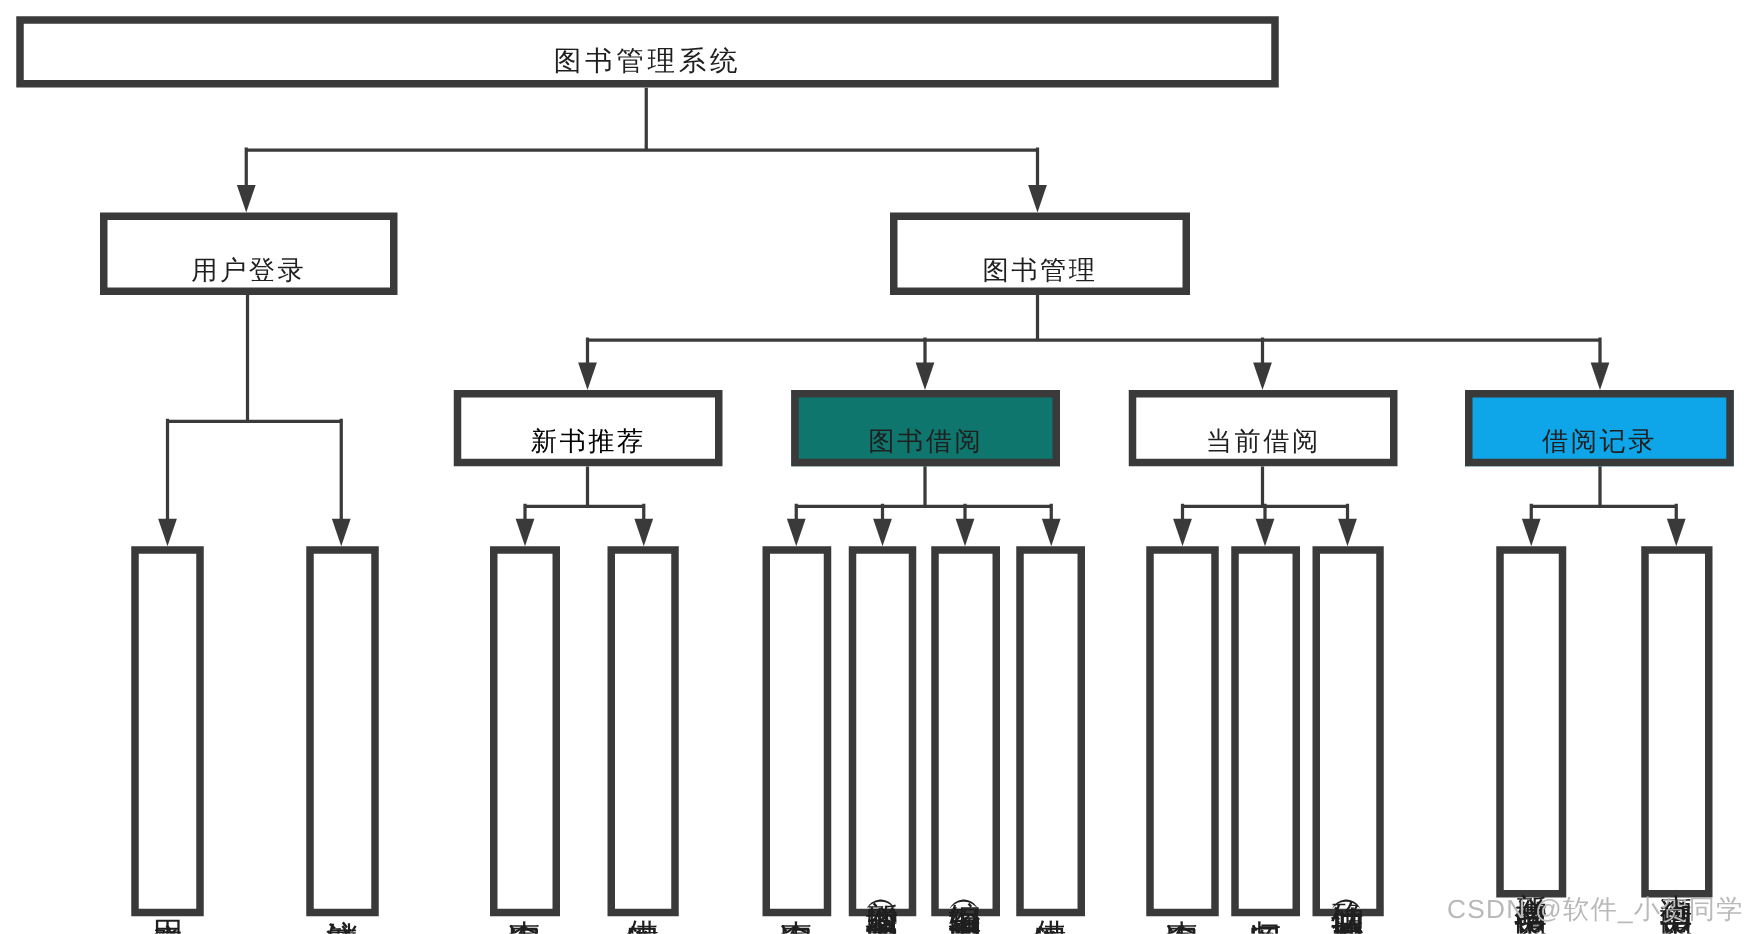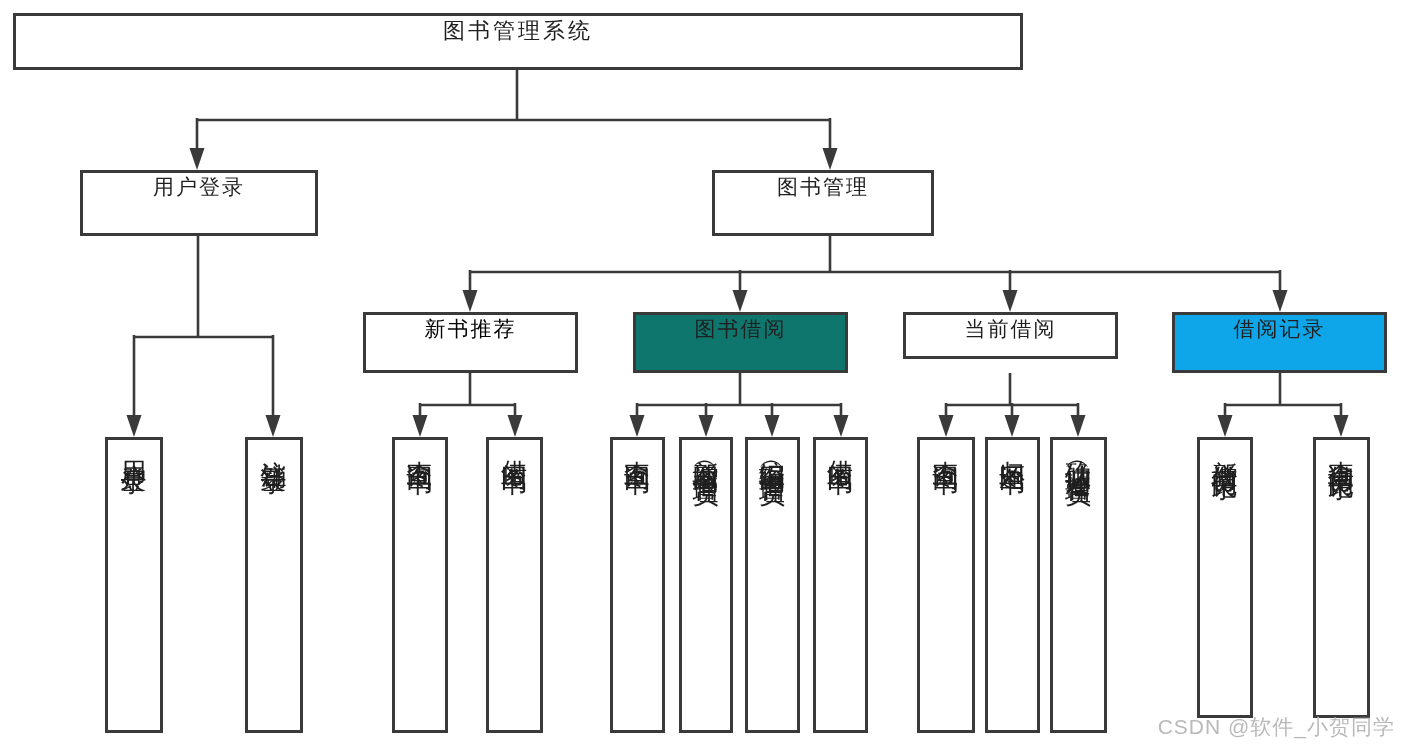--- a/index.html
+++ b/index.html
@@ -18,23 +18,23 @@
   svg.connectors {
     position: absolute;
     left: 0; top: 0;
     width: 1405px; height: 747px;
     pointer-events: none;
   }
   .node {
     position: absolute;
     box-sizing: border-box;
     background: #ffffff;
-    border: 3px solid #f97316;
+    border: 6px solid #f97316;
     display: flex;
-    align-items: flex-start;
+    align-items: flex-end;
     justify-content: center;
     color: #1f1f1f;
     z-index: 2;
   }
   .node.h .label {
     font-size: 21px;
     letter-spacing: 2px;
     white-space: nowrap;
   }
   .node.root .label {
@@ -119,31 +119,31 @@
       <polygon points="1341,437 1333.5,415 1348.5,415" fill="#3a3a3a"></polygon>
     </svg>
 
   <div class="node h root" style="left: 13px; top: 13px; width: 1010px; height: 57px; border-color: rgb(58, 58, 58); background: rgb(255, 255, 255); color: rgb(31, 31, 31);">
     <span class="label">图书管理系统</span>
   </div>
 
   <div class="node h" style="left: 80px; top: 170px; width: 238px; height: 66px; border-color: rgb(58, 58, 58); background: rgb(255, 255, 255); color: rgb(31, 31, 31);">
     <span class="label">用户登录</span>
   </div>
-  <div class="node h" style="left: 712px; top: 170px; width: 222px; height: 66px; border-color: rgb(58, 58, 58); background: rgb(255, 255, 255); color: rgb(31, 31, 31);">
+  <div class="node h" style="left: 712px; top: 170px; width: 240px; height: 66px; border-color: rgb(58, 58, 58); background: rgb(255, 255, 255); color: rgb(31, 31, 31);">
     <span class="label">图书管理</span>
   </div>
 
   <div class="node h" style="left: 363px; top: 312px; width: 215px; height: 61px; border-color: rgb(58, 58, 58); background: rgb(255, 255, 255); color: #000000;">
     <span class="label">新书推荐</span>
   </div>
   <div class="node h" style="left: 633px; top: 312px; width: 215px; height: 61px; border-color: rgb(58, 58, 58); background: #0f766e; color: rgb(31, 31, 31);">
     <span class="label">图书借阅</span>
   </div>
-  <div class="node h" style="left: 903px; top: 312px; width: 215px; height: 47px; border-color: rgb(58, 58, 58); background: rgb(255, 255, 255); color: rgb(31, 31, 31);">
+  <div class="node h" style="left: 903px; top: 312px; width: 215px; height: 61px; border-color: rgb(58, 58, 58); background: rgb(255, 255, 255); color: rgb(31, 31, 31);">
     <span class="label">当前借阅</span>
   </div>
   <div class="node h" style="left: 1172px; top: 312px; width: 215px; height: 61px; border-color: rgb(58, 58, 58); background: #0ea5e9; color: rgb(31, 31, 31);">
     <span class="label">借阅记录</span>
   </div>
 
   <div class="node v" style="left: 105px; top: 437px; width: 58px; height: 296px; border-color: rgb(58, 58, 58); background: rgb(255, 255, 255); color: rgb(31, 31, 31);">
     <span class="label">用户登录</span>
   </div>
   <div class="node v" style="left: 245px; top: 437px; width: 58px; height: 296px; border-color: rgb(58, 58, 58); background: rgb(255, 255, 255); color: rgb(31, 31, 31);">

